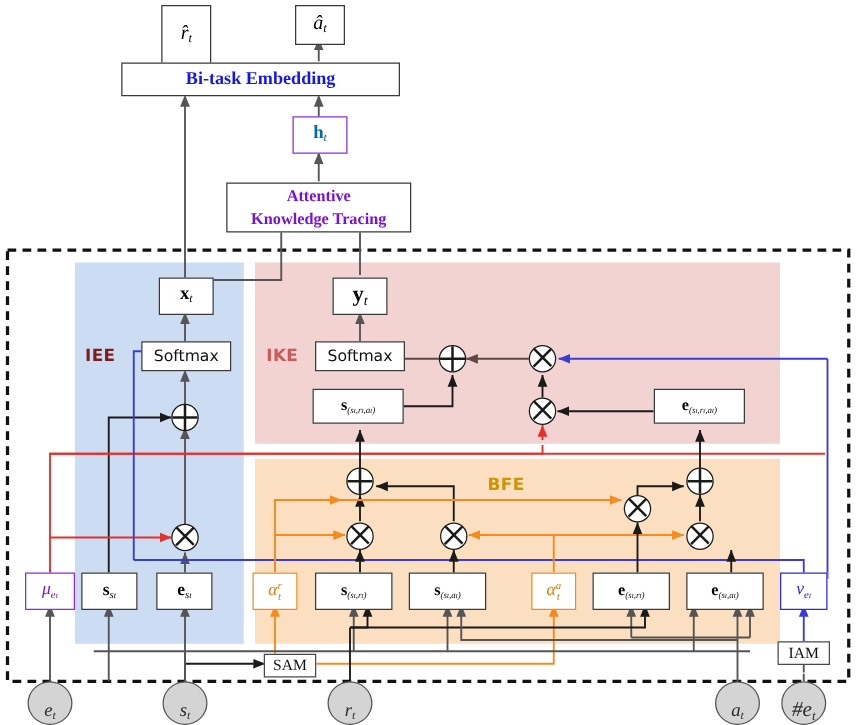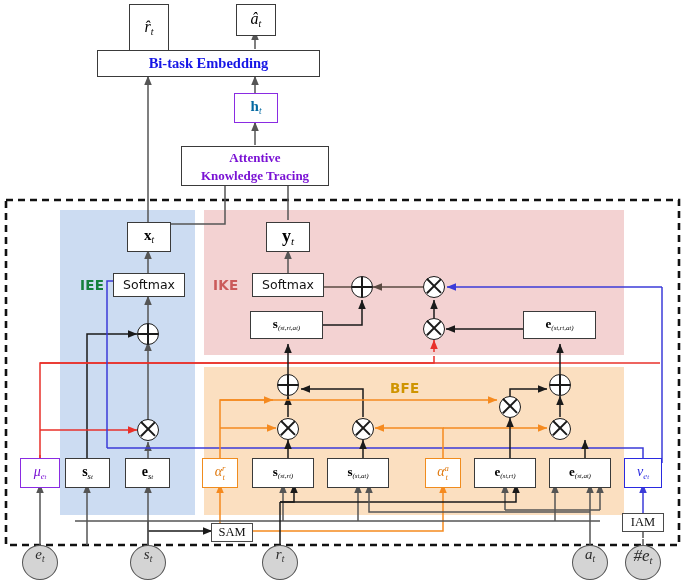--- a/index.html
+++ b/index.html
@@ -24,29 +24,29 @@
   .purple{border-color:#8a2be2;color:#7a12d4;}
   .orange{border-color:#f08c1e;color:#e07a10;}
   .blue{border-color:#2a2ae0;color:#2a2ae0;}
 
   
   .region{position:absolute;}
   .reg-iee{background:#ccdcf2;}
   .reg-ike{background:#f3d2d2;}
   .reg-bfe{background:#fbdfc0;}
   .reg-label{position:absolute;font-family:"DejaVu Sans", sans-serif;font-weight:bold;font-size:13.5px;letter-spacing:.3px;}
-  .lab-iee{color:#15803d;margin-left:12px;}
+  .lab-iee{color:#7f1d1d;}
   .lab-ike{color:#cb5a5a;}
   .lab-bfe{color:#cf9400;}
 
   
   .outer-label{position:absolute;font-family:"DejaVu Sans", sans-serif;font-style:italic;font-weight:bold;font-size:13px;color:#111;}
 
   
-  .innode{position:absolute;box-sizing:border-box;display:flex;align-items:flex-start;justify-content:center;
+  .innode{position:absolute;box-sizing:border-box;display:flex;align-items:flex-end;justify-content:center;
           background:#d4d4d4;border:1.4px solid #555;border-radius:50%;font-family:"Liberation Serif", serif;
           font-style:italic;font-size:15px;color:#2b2b2b;}
 
   
   .modbox{position:absolute;box-sizing:border-box;display:flex;align-items:center;justify-content:center;
           background:#fff;border:1.4px solid #4a4a4a;font-family:"Liberation Serif", serif;font-size:12.5px;color:#111;}
 
   
   .procbox{position:absolute;box-sizing:border-box;display:flex;align-items:center;justify-content:center;
            background:#fff;border:1.5px solid #3a3a3a;text-align:center;line-height:1.12;}

